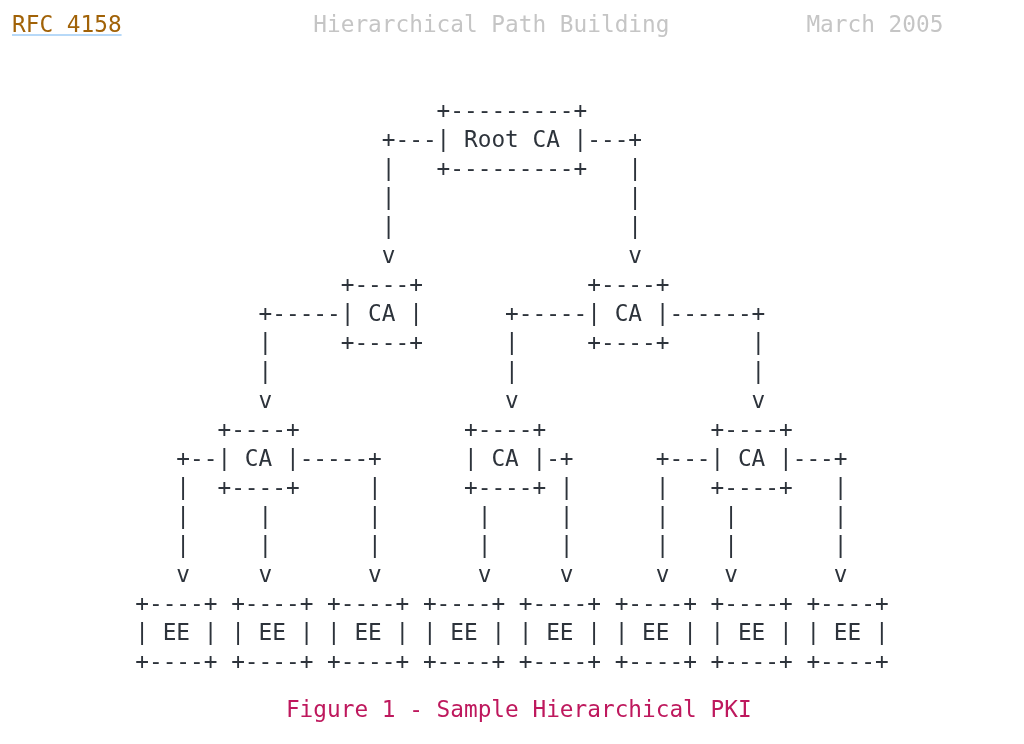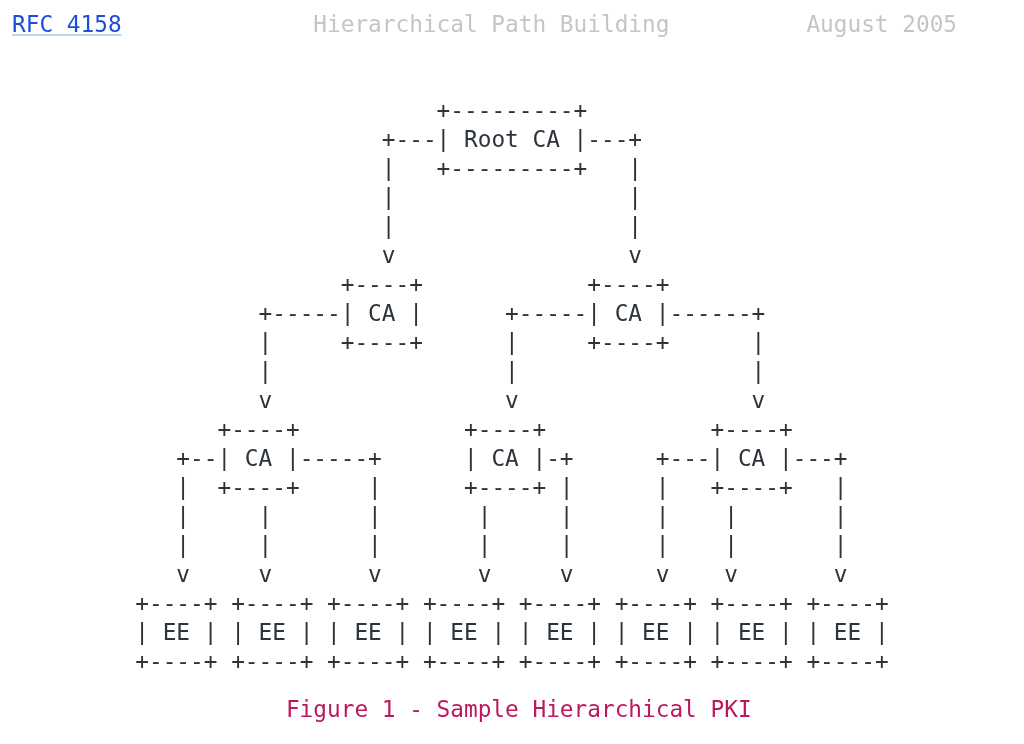--- a/index.html
+++ b/index.html
@@ -24,21 +24,21 @@
     top: 10px;
     width: 72ch;
     height: 29px;
     white-space: pre;
     color: #c5c5c5;
   }
   .hdr-link {
     position: absolute;
     left: 0;
     top: 0;
-    color: #1d4ed8;
+    color: #a16207;
     text-decoration: underline;
     text-decoration-color: #b7d9f8;
     cursor: pointer;
   }
   .hdr-center {
     position: absolute;
     left: 22ch;
     top: 0;
   }
   .hdr-right {
@@ -65,21 +65,21 @@
   }
 </style>
 </head>
 <body>
 
 <div class="page">
 
   <div class="hdr">
     <a href="#" class="hdr-link">RFC 4158</a>
     <span class="hdr-center">Hierarchical Path Building</span>
-    <span class="hdr-right">August 2005</span>
+    <span class="hdr-right">March 2005</span>
   </div>
 
   <pre class="ascii">                               +---------+
                            +---| Root CA |---+
                            |   +---------+   |
                            |                 |
                            |                 |
                            v                 v
                         +----+            +----+
                   +-----| CA |      +-----| CA |------+

